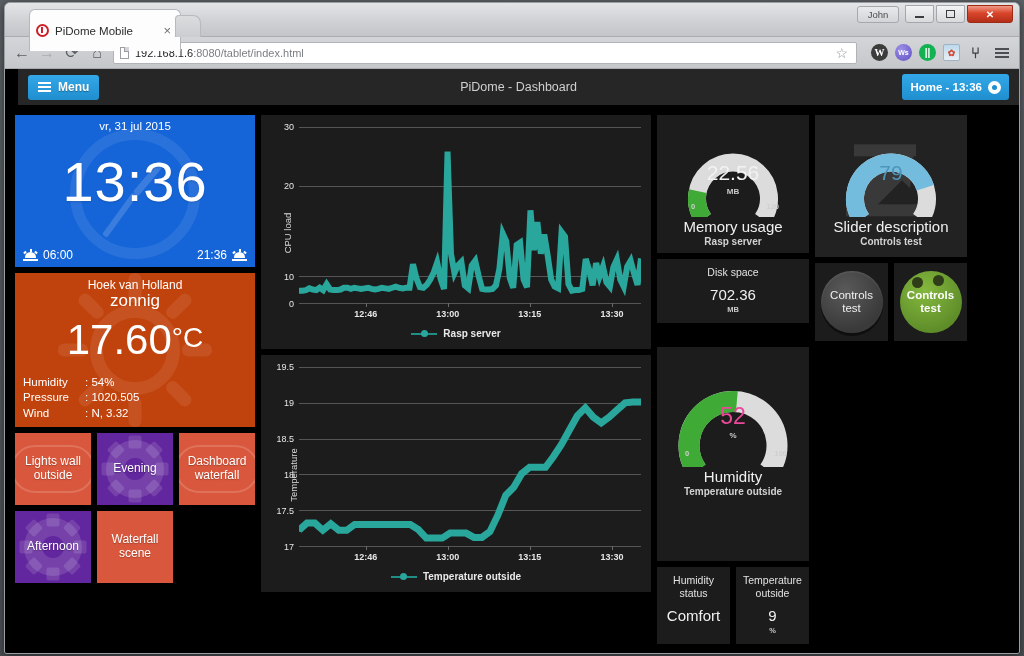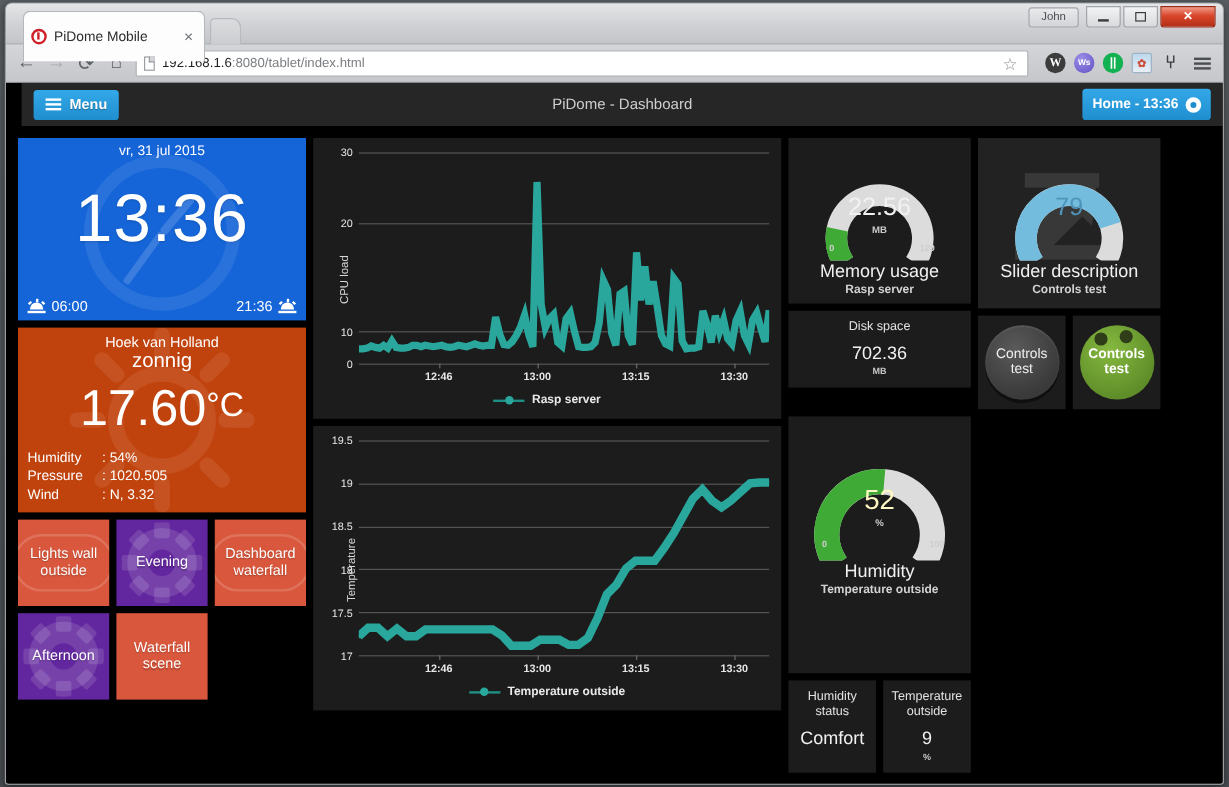--- a/index.html
+++ b/index.html
@@ -27,21 +27,21 @@
     overflow: hidden;
   }
 
   
   .tabstrip {
     position: relative; height: 34px;
     background: linear-gradient(180deg,#e4e5e7 0%, #cfd1d4 55%, #c3c5c8 100%);
     border-bottom: 1px solid #a9acb0;
   }
   .tab {
-    position: absolute; left: 14px; top: 6px;
+    position: absolute; left: 24px; top: 6px;
     width: 152px; height: 42px;
     background: #fdfdfd;
     border: 1px solid #b4b7bb; border-bottom: none;
     border-radius: 6px 6px 0 0;
     display: flex; align-items: center; padding: 0 6px;
   }
   .tab-favicon {
     width: 13px; height: 13px; border-radius: 50%;
     border: 2.5px solid #cf2027; background: #fff;
     flex: 0 0 auto; margin-right: 6px; position: relative;
@@ -673,21 +673,21 @@
             </div>
           </div>
 
           <div style="width:152px;display:flex;flex-direction:column;gap:6px;flex:1 1 auto;">
             <div class="gauge-big-panel">
               <div class="gauge-wrap big" id="gauge-humidity">
                   <svg class="gauge-svg" width="140" height="108" viewBox="0 0 140 108">
                     <path d="M33.96 111.64 A44 44 0 1 1 106.04 111.64" fill="none" stroke="#dcdcdc" stroke-width="21"></path>
                     <path d="M33.96 111.64 A44 44 0 0 1 73.83 42.57" fill="none" stroke="#3faa35" stroke-width="21"></path>
                   </svg>
-                  <div class="gauge-val" style="color:#fef9c3">52</div>
+                  <div class="gauge-val" style="color:#ec4899">52</div>
                   <div class="gauge-unit">%</div>
                   <div class="gauge-min">0</div>
                   <div class="gauge-max">100</div>
                 </div>
               <div class="gauge-title">Humidity</div>
               <div class="gauge-sub">Temperature outside</div>
             </div>
             <div class="mini-row" id="mini-bottom">
                 <div class="mini">
                   <div class="m-title">Humidity status</div>

